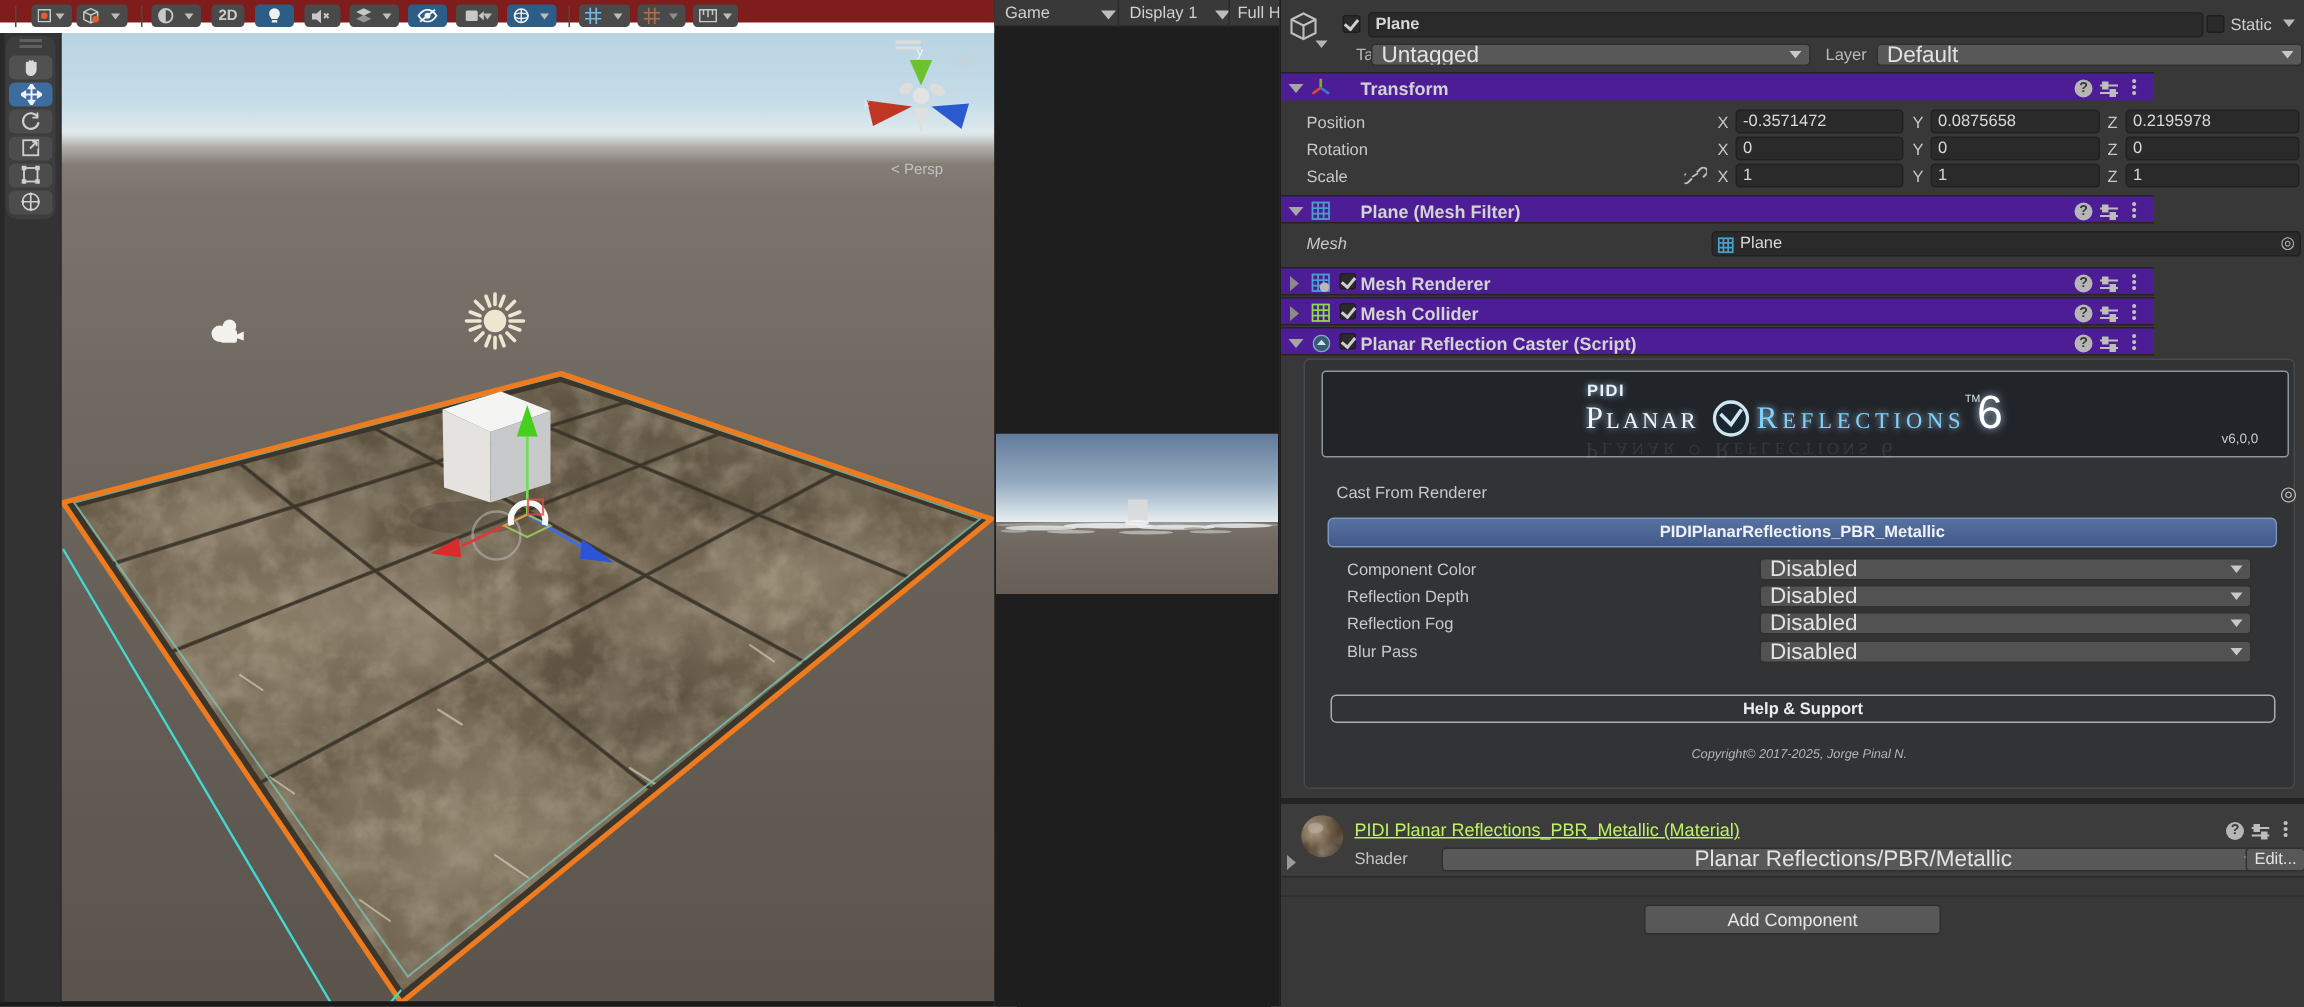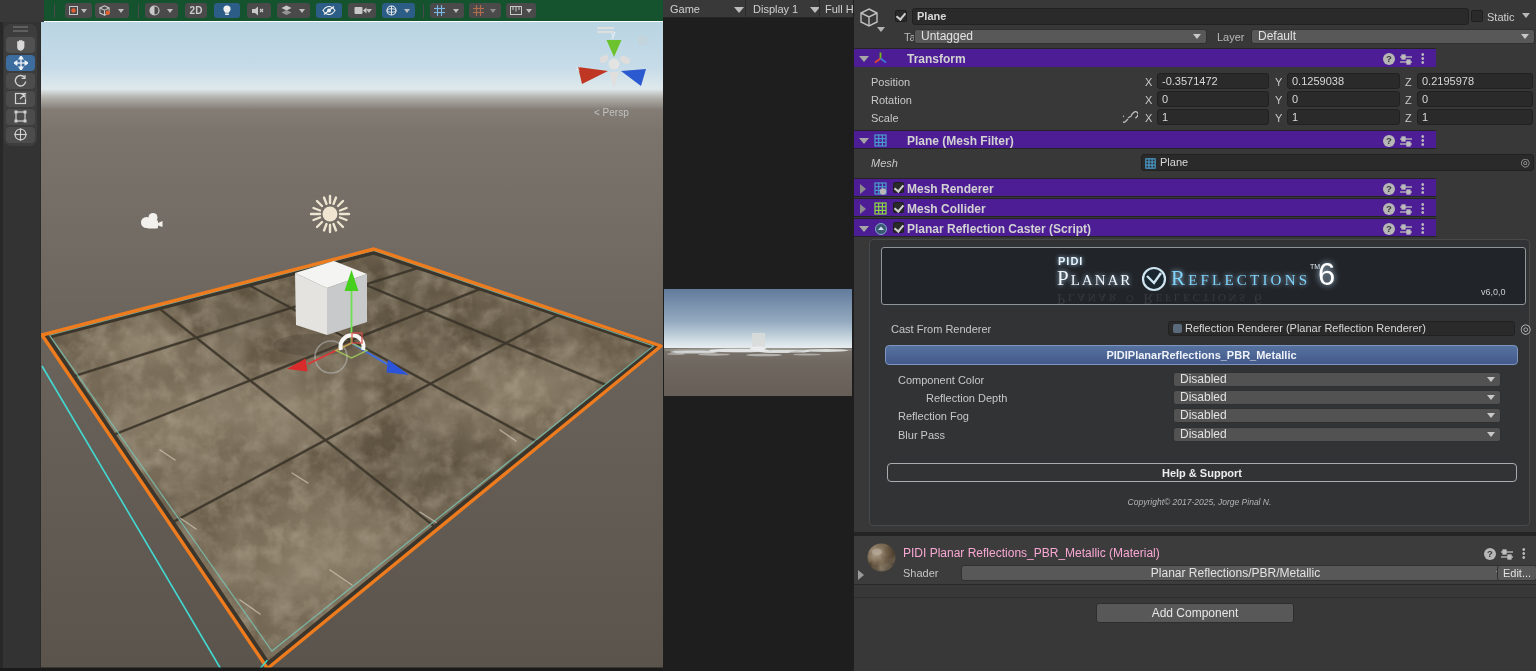--- a/index.html
+++ b/index.html
@@ -4,21 +4,21 @@
 <style>
   html,body{margin:0;padding:0;background:#383838;}
   *{box-sizing:border-box;}
   #root{position:relative;width:1536px;height:671px;overflow:hidden;
     font-family:"Liberation Sans",sans-serif;background:#383838;}
   .abs{position:absolute;}
   .lbl{position:absolute;font-size:11px;color:#c8c8c8;line-height:14px;white-space:nowrap;}
   .fld{position:absolute;background:#2a2a2a;border:1px solid #212121;border-radius:3px;
     font-size:11px;color:#d8d8d8;line-height:14px;padding:0 4px;white-space:nowrap;overflow:hidden;}
   .dd{position:absolute;background:#585858;border:1px solid #303030;border-radius:3px;
-    font-size:12px;color:#e2e2e2;line-height:13px;padding:0 6px;white-space:nowrap;overflow:hidden;}
+    font-size:15px;color:#e2e2e2;line-height:13px;padding:0 6px;white-space:nowrap;overflow:hidden;}
   .dd .arr{position:absolute;right:5px;top:4px;width:0;height:0;
     border-left:4px solid transparent;border-right:4px solid transparent;border-top:5px solid #c8c8c8;}
   .hdr{position:absolute;left:0;width:582px;background:#4c1d95;border-top:1px solid #242424;}
   .hdr .cap{position:absolute;left:53px;top:3px;font-size:12px;font-weight:bold;color:#d2d2d2;}
   .tri{position:absolute;width:0;height:0;}
   .tridown{border-left:5px solid transparent;border-right:5px solid transparent;border-top:6px solid #a6a6a6;}
   .triright{border-top:5px solid transparent;border-bottom:5px solid transparent;border-left:6px solid #8b8b8b;}
   .chk{position:absolute;width:12px;height:12px;background:#2a2a2a;border:1px solid #1f1f1f;border-radius:2px;}
   .chk:after{content:"";position:absolute;left:2px;top:0px;width:4px;height:7px;
     border:solid #cfcfcf;border-width:0 2px 2px 0;transform:rotate(40deg);}
@@ -252,21 +252,21 @@
           </g>
           <g fill="#d0d0d0">
             <polygon points="6.5,0 5,2 8,2"></polygon>
             <polygon points="6.5,13 5,11 8,11"></polygon>
             <polygon points="0,6.5 2,5 2,8"></polygon>
             <polygon points="13,6.5 11,5 11,8"></polygon>
           </g>
         </svg>
     </div>
 
-    <div class="abs" id="scenebar" style="left:0;top:0;width:663px;height:22px;background:#14532d;border-bottom:1px solid #ffffff;margin-left:44px;">
+    <div class="abs" id="scenebar" style="left:0;top:0;width:663px;height:22px;background:#7f1d1d;border-bottom:7px solid #ffffff;">
       <div class="abs" style="left:10px;top:4px;width:1px;height:14px;background:#4a4a4a;"></div>
       <div class="toolbtn" style="left:21px;top:3px;width:27px;">
         <svg class="abs" style="left:4px;top:3px;" width="9" height="9" viewBox="0 0 9 9">
             <rect x="0.5" y="0.5" width="8" height="8" fill="none" stroke="#c8c8c8"></rect>
             <circle cx="4.5" cy="4.5" r="2.2" fill="#e06030"></circle>
           </svg>
         <div class="tri tridown" style="left:16px;top:6px;border-top-color:#bdbdbd;border-left-width:3.5px;border-right-width:3.5px;border-top-width:4.5px;"></div>
       </div>
       <div class="toolbtn" style="left:51px;top:3px;width:34px;">
         <svg class="abs" style="left:4px;top:2px;" width="11" height="11" viewBox="0 0 12 12">
@@ -451,21 +451,21 @@
               <rect x="7" y="6" width="3" height="4" fill="#bdbdbd"></rect>
             </g>
           </svg>
         <div class="kebab">•<br>•<br>•</div>
       </div>
     </div>
     <span class="lbl" style="left:17px;top:75px;">Position</span>
     <span class="lbl" style="left:291px;top:75px;">X</span>
       <div class="fld" style="left:303px;top:73px;width:112px;height:16px;">-0.3571472</div>
     <span class="lbl" style="left:421px;top:75px;">Y</span>
-      <div class="fld" style="left:433px;top:73px;width:113px;height:16px;">0.1259038</div>
+      <div class="fld" style="left:433px;top:73px;width:113px;height:16px;">0.0875658</div>
     <span class="lbl" style="left:551px;top:75px;">Z</span>
       <div class="fld" style="left:563px;top:73px;width:116px;height:16px;">0.2195978</div>
     <span class="lbl" style="left:17px;top:93px;">Rotation</span>
     <span class="lbl" style="left:291px;top:93px;">X</span>
       <div class="fld" style="left:303px;top:91px;width:112px;height:16px;">0</div>
     <span class="lbl" style="left:421px;top:93px;">Y</span>
       <div class="fld" style="left:433px;top:91px;width:113px;height:16px;">0</div>
     <span class="lbl" style="left:551px;top:93px;">Z</span>
       <div class="fld" style="left:563px;top:91px;width:116px;height:16px;">0</div>
     <span class="lbl" style="left:17px;top:111px;">Scale</span>
@@ -609,31 +609,28 @@
       <circle cx="13" cy="13" r="11" fill="#1a2630" stroke="#cfe6f2" stroke-width="2.2"></circle>
       <path d="M6,10 L13,17 L20,7" stroke="#cfe6f2" stroke-width="2.4" fill="none"></path>
     </svg>
     <div class="abs" style="left:317px;top:266px;font-size:21px;color:#7dd3fc;letter-spacing:3.2px;text-shadow:0 0 5px #a8cce8;font-variant:small-caps;font-family:'Liberation Serif',serif;">Reflections</div>
     <div class="abs" style="left:456px;top:263px;font-size:7px;color:#dfe8ef;">TM</div>
     <div class="abs" style="left:464px;top:257px;font-size:31px;color:#ffffff;text-shadow:0 0 6px #b8d8f0;">6</div>
     <div class="abs" style="left:203px;top:290px;font-size:15px;color:#f2f6fa;letter-spacing:2.6px;font-variant:small-caps;font-family:'Liberation Serif',serif;opacity:0.09;transform:scaleY(-1);white-space:nowrap;">Planar ○ Reflections 6</div>
     <div class="abs" style="left:627px;top:287px;font-size:9px;color:#c8cdd2;">v6,0,0</div>
 
     <span class="lbl" style="left:37px;top:322px;">Cast From Renderer</span>
-    <div class="fld" style="left:314px;top:321px;width:347px;height:15px;line-height:13px;padding-left:16px;">Reflection Renderer (Planar Reflection Renderer)
-      <span class="abs" style="left:4px;top:2px;width:9px;height:9px;background:#5a6a7a;border-radius:2px;"></span>
-    </div>
     <span class="abs" style="left:666px;top:321px;color:#c0c0c0;font-size:13px;line-height:15px;">◎</span>
 
     <div class="abs" style="left:31px;top:345px;width:633px;height:20px;border-radius:4px;background:linear-gradient(#56729f,#43598b);border:1px solid #7d95c0;
       font-size:11px;font-weight:bold;color:#eef2f8;text-align:center;line-height:19px;">PIDIPlanarReflections_PBR_Metallic</div>
 
     <span class="lbl" style="left:44px;top:373px;">Component Color</span>
     <div class="dd" style="left:319px;top:372px;width:328px;height:15px;background:#525252;">Disabled<div class="arr"></div></div>
-    <span class="lbl" style="left:44px;top:391px;margin-left:28px;">Reflection Depth</span>
+    <span class="lbl" style="left:44px;top:391px;">Reflection Depth</span>
     <div class="dd" style="left:319px;top:390px;width:328px;height:15px;background:#525252;">Disabled<div class="arr"></div></div>
     <span class="lbl" style="left:44px;top:409px;">Reflection Fog</span>
     <div class="dd" style="left:319px;top:408px;width:328px;height:15px;background:#525252;">Disabled<div class="arr"></div></div>
     <span class="lbl" style="left:44px;top:428px;">Blur Pass</span>
     <div class="dd" style="left:319px;top:427px;width:328px;height:15px;background:#525252;">Disabled<div class="arr"></div></div>
 
     <div class="abs" style="left:33px;top:463px;width:630px;height:19px;border:1px solid #a9adb0;border-radius:4px;
       font-size:11px;font-weight:bold;color:#ececec;text-align:center;line-height:18px;">Help &amp; Support</div>
     <div class="abs" style="left:15px;top:497px;width:661px;text-align:center;font-size:8.5px;font-style:italic;color:#b4b4b4;">Copyright© 2017-2025, Jorge Pinal N.</div>
 
@@ -649,21 +646,21 @@
         </defs>
       <clipPath id="ballclip">
           <circle cx="14.5" cy="14.5" r="14"></circle>
         </clipPath>
       <circle cx="14.5" cy="14.5" r="14" fill="url(#matball)"></circle>
       <g clip-path="url(#ballclip)">
           <rect x="-10" y="-10" width="60" height="60" filter="url(#texL)" opacity="0.5"></rect>
         </g>
       <ellipse cx="10" cy="9" rx="5" ry="3.5" fill="#c9c2b4" opacity="0.45"></ellipse>
     </svg>
-    <span class="lbl" style="left:49px;top:546px;color:#f9a8d4;font-size:12px;">PIDI Planar Reflections_PBR_Metallic (Material)</span>
+    <span class="lbl" style="left:49px;top:546px;color:#bef264;font-size:12px;text-decoration:underline;">PIDI Planar Reflections_PBR_Metallic (Material)</span>
     <div class="hicons" style="top:548px;right:8px;">
         <div class="q">?</div>
       <svg class="abs" style="left:17px;top:1px;" width="12" height="11" viewBox="0 0 12 11">
           <g stroke="#bdbdbd" stroke-width="1.3">
             <line x1="0" y1="3" x2="12" y2="3"></line>
             <line x1="0" y1="8" x2="12" y2="8"></line>
             <rect x="2" y="1" width="3" height="4" fill="#bdbdbd"></rect>
             <rect x="7" y="6" width="3" height="4" fill="#bdbdbd"></rect>
           </g>
         </svg>

